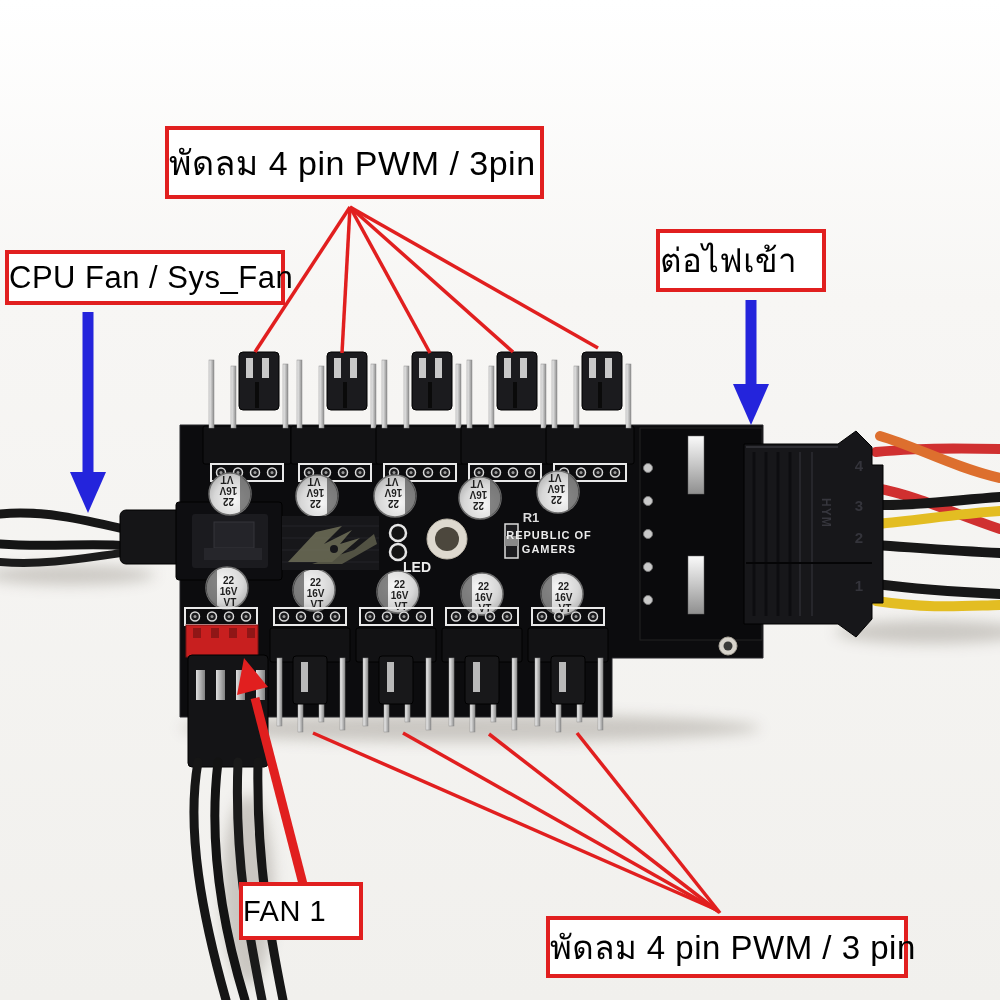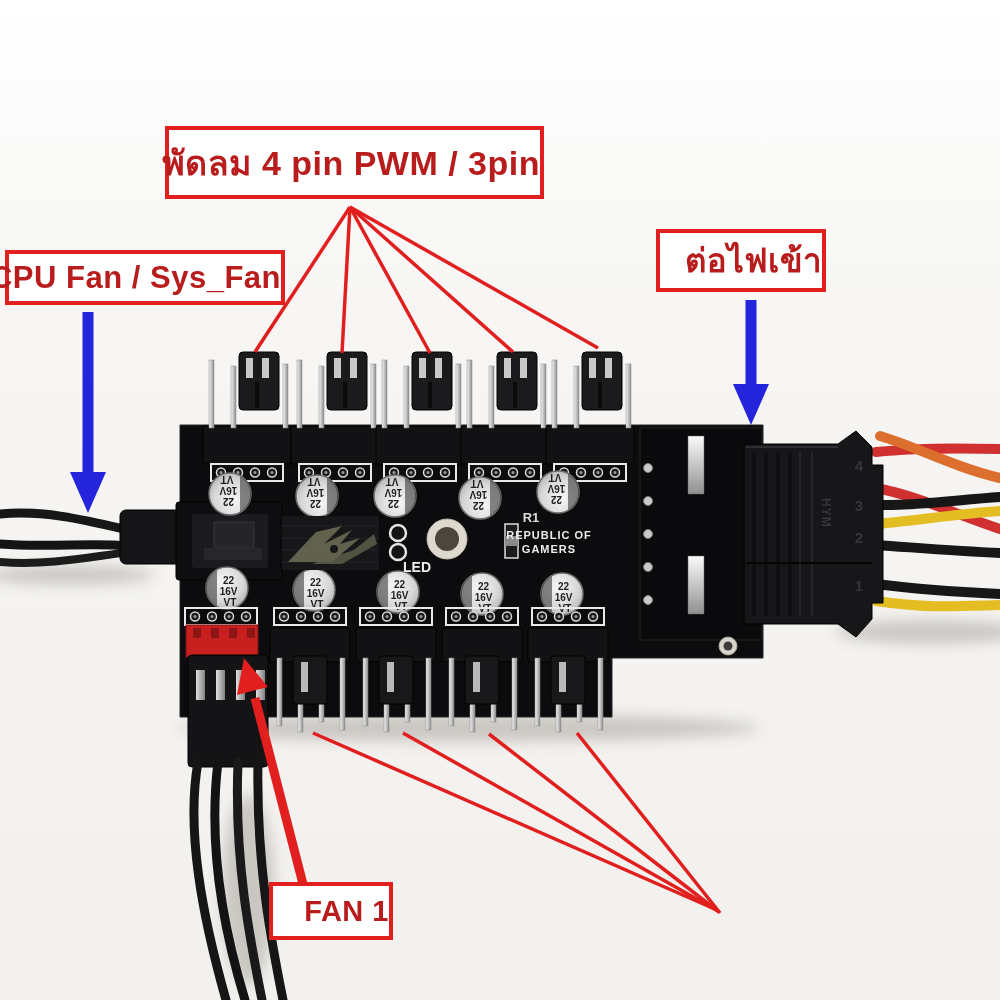--- a/index.html
+++ b/index.html
@@ -5,27 +5,27 @@
   html,body{margin:0;padding:0;}
   #stage{
     position:relative;width:1000px;height:1000px;overflow:hidden;
     background:linear-gradient(180deg,#ffffff 0%,#f7f6f4 30%,#f1f0ed 100%);
     font-family:"Liberation Sans",sans-serif;
   }
   #photo{position:absolute;left:0;top:0;}
   .label-box{
     position:absolute;box-sizing:border-box;
     border:4px solid #e11f1f;background:#ffffff;
-    color:#b91c1c;display:flex;align-items:center;justify-content:flex-end;
-    white-space:nowrap;letter-spacing:.5px;font-weight:bold;
+    color:#000000;display:flex;align-items:center;justify-content:flex-start;
+    white-space:nowrap;letter-spacing:.5px;
   }
   #lbl-top   {left:165px;top:126px;width:379px;height:73px;font-size:34px;}
   #lbl-cpu   {left:5px;  top:250px;width:280px;height:55px;font-size:31px;}
   #lbl-power {left:656px;top:229px;width:170px;height:63px;font-size:33px;}
-  #lbl-fan1  {left:269px;top:882px;width:124px;height:58px;font-size:29px;}
+  #lbl-fan1  {left:239px;top:882px;width:124px;height:58px;font-size:29px;}
   #lbl-bottom{left:546px;top:916px;width:362px;height:62px;font-size:33px;}
   .capText{font:bold 10px "Liberation Sans",sans-serif;fill:#1e1e1e;}
   .brand{font:bold 11px "Liberation Sans",sans-serif;fill:#ececec;letter-spacing:1px;}
   .boardTxt{font:bold 14px "Liberation Sans",sans-serif;fill:#ececec;}
   .smallTxt{font:bold 13px "Liberation Sans",sans-serif;fill:#dcdcdc;}
   .molexNum{font:bold 15px "Liberation Sans",sans-serif;fill:#34343b;}
   .molexMark{font:bold 12px "Liberation Sans",sans-serif;fill:#36363d;letter-spacing:1px;}
   .wire{fill:none;stroke-linecap:round;}
   .callout{stroke:#e11f1f;stroke-width:3.5;}
 </style>
@@ -286,14 +286,17 @@
 </div>
 <div id="lbl-power" class="label-box">
   <span>ต่อไฟเข้า</span>
 </div>
 <div id="lbl-cpu" class="label-box">
   <span>CPU Fan / Sys_Fan</span>
 </div>
 <div id="lbl-fan1" class="label-box">
   <span>FAN 1</span>
 </div>
+<div id="lbl-bottom" class="label-box">
+  <span>พัดลม 4 pin PWM / 3 pin</span>
+</div>
 
 </div>
 
 </body></html>

